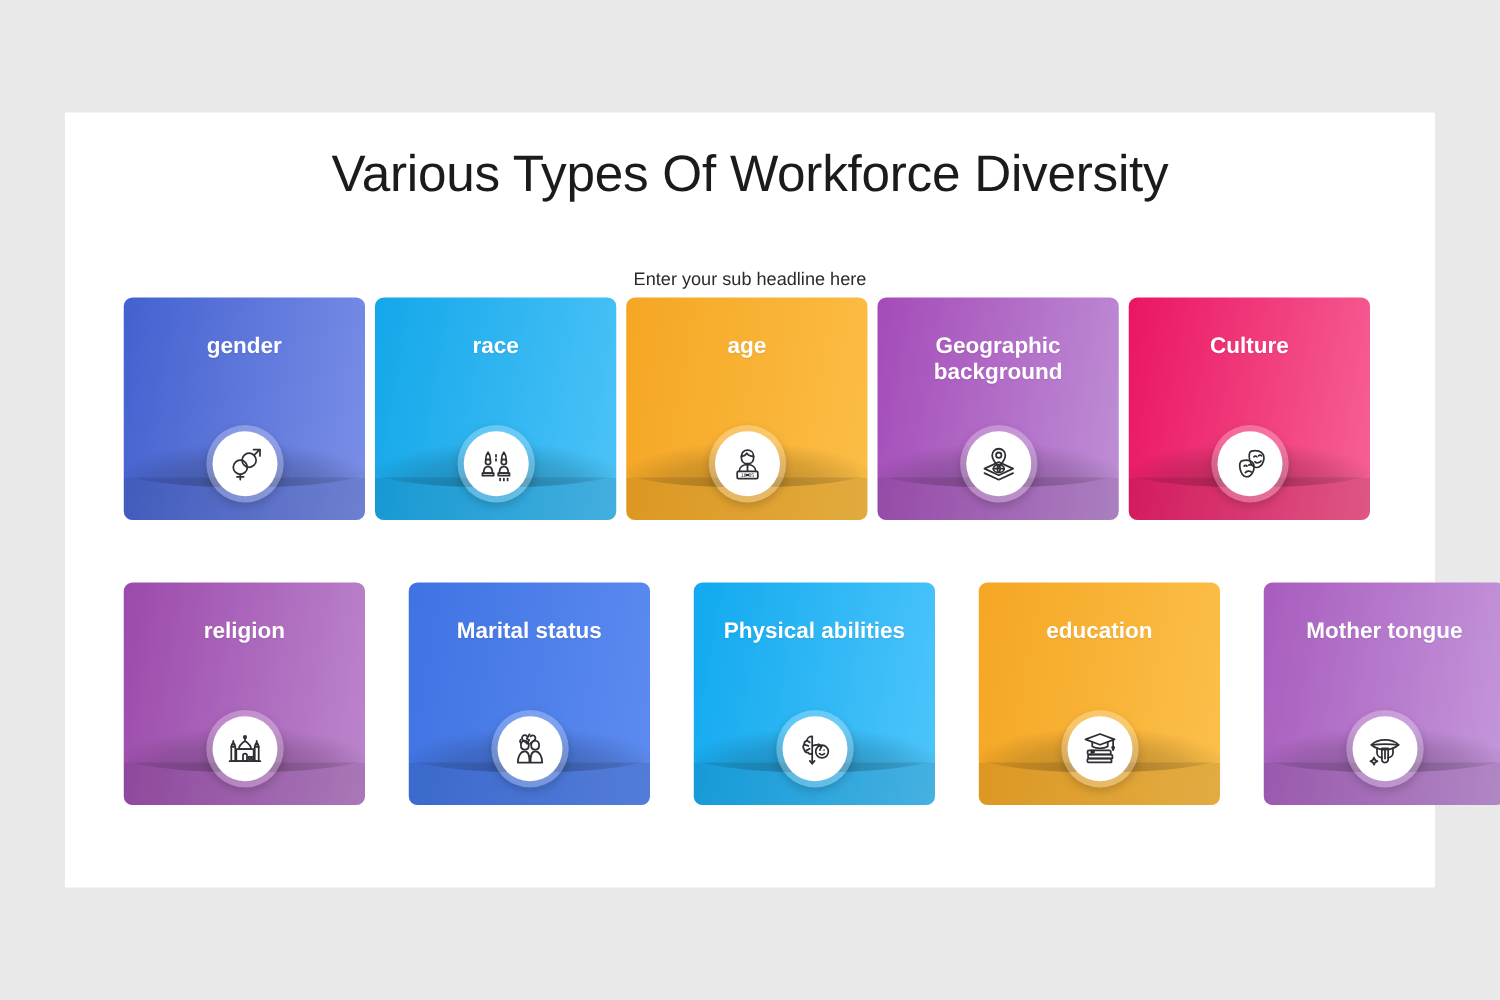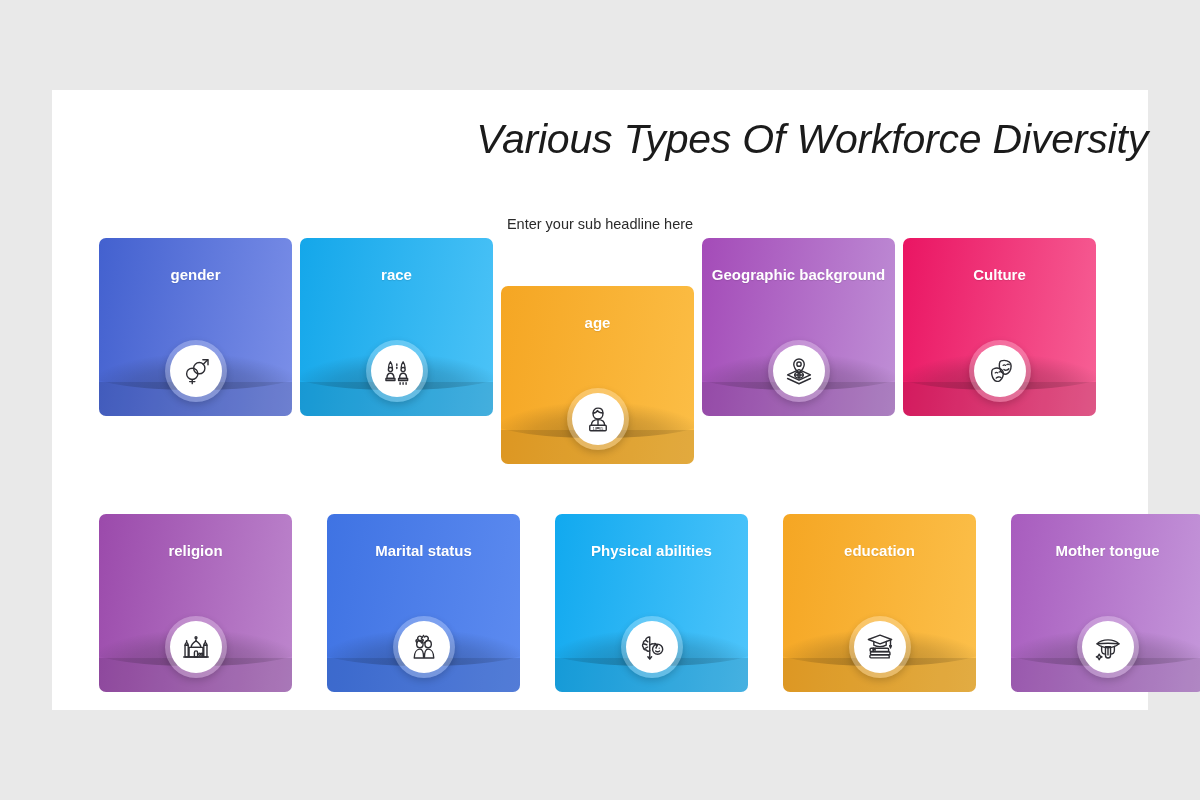--- a/index.html
+++ b/index.html
@@ -25,27 +25,26 @@
     height: 620px;
     background: #ffffff;
   }
 
   
   .title {
     position: absolute;
     left: 0;
     top: 26px;
     width: 100%;
-    text-align: right;
+    text-align: center;
     font-size: 41px;
     font-weight: 400;
     color: #1b1b1b;
     letter-spacing: -0.2px;
     white-space: nowrap;
-    font-style: italic;
   }
 
   .subtitle {
     position: absolute;
     left: 0;
     top: 82px;
     width: 100%;
     text-align: center;
     font-size: 14.5px;
     font-weight: 400;
@@ -100,21 +99,21 @@
                 rgba(0,0,0,0.13) 45%,
                 rgba(0,0,0,0) 72%);
   }
 
   .card-label {
     position: absolute;
     left: 8px;
     right: 8px;
     top: 28px;
     text-align: center;
-    font-size: 15px;
+    font-size: 18px;
     font-weight: bold;
     color: #ffffff;
     line-height: 1.17;
     text-shadow: 0 1px 1px rgba(0,0,0,0.10);
   }
 
   
   .badge {
     position: absolute;
     left: 50%;
@@ -208,21 +207,21 @@
                 <line x1="15.8" y1="12" x2="15.8" y2="13.4"></line>
                 <line x1="19.3" y1="28.6" x2="19.3" y2="30.2"></line>
                 <line x1="22.5" y1="28.6" x2="22.5" y2="30.2"></line>
                 <line x1="25.7" y1="28.6" x2="25.7" y2="30.2"></line>
               </g>
             </svg>
           </div>
         </div>
       </div>
 
-      <div class="card" style="background: linear-gradient(100deg, rgb(245, 166, 35) 0%, rgb(252, 190, 70) 100%); margin-top: 48px;">
+      <div class="card" style="background: linear-gradient(100deg, rgb(245, 166, 35) 0%, rgb(252, 190, 70) 100%);">
         <div class="floor-shadow"></div>
         <div class="floor"></div>
         <div class="card-label">age</div>
         <div class="badge">
           <div class="badge-inner">
             <svg viewBox="0 0 32 32">
               <g class="ico">
                 <path d="M10.8 9.5 C10.8 6.4 13 4.4 16 4.4 C19 4.4 21.2 6.4 21.2 9.5 L21.2 11 C21.2 13.9 19 16 16 16 C13 16 10.8 13.9 10.8 11 Z"></path>
                 <path d="M10.8 9.6 C13 9.6 14.6 8.6 15.4 7 C16.6 8.8 18.6 9.6 21.2 9.6"></path>
                 <path d="M9 22.5 C9 18.8 12 16.7 16 16.7 C20 16.7 23 18.8 23 22.5"></path>

